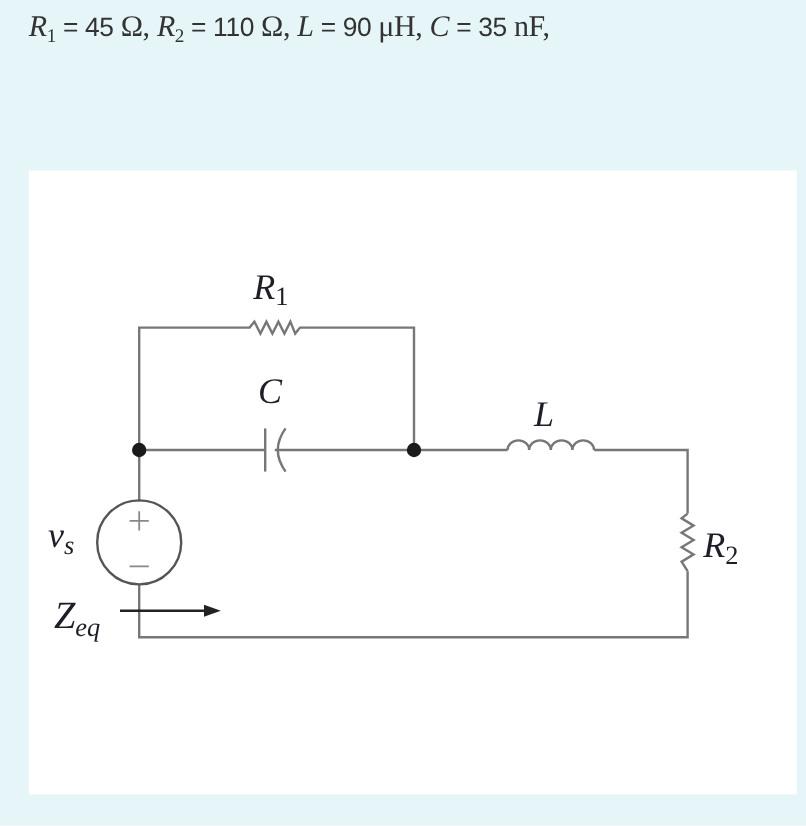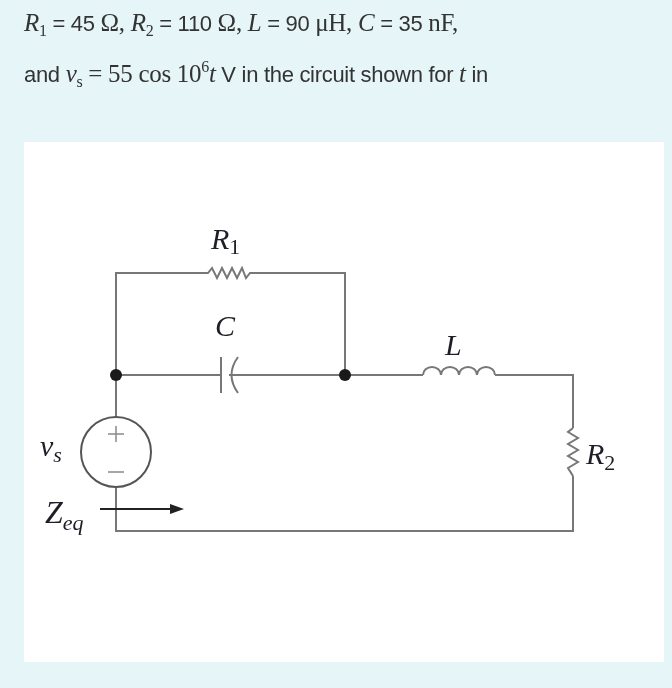--- a/index.html
+++ b/index.html
@@ -26,23 +26,20 @@
   }
   svg { position: absolute; left: 0; top: 0; }
   .lbl { font-family: "Liberation Serif", "DejaVu Serif", serif; font-style: italic; fill: #1e1e28; }
 </style>
 </head>
 <body>
 
 <div class="problem">
   <div>
     <span class="m">R</span><span class="mr sub">1</span><span> = 45 </span><span class="mr">Ω</span><span class="mr">, </span><span class="m">R</span><span class="mr sub">2</span><span> = 110 </span><span class="mr">Ω</span><span class="mr">, </span><span class="m">L</span><span> = 90 </span><span class="mr">μH</span><span class="mr">, </span><span class="m">C</span><span> = 35 </span><span class="mr">nF</span><span class="mr">,</span>
-  </div>
-  <div>
-    <span>and </span><span class="m">v</span><span class="mr sub">s</span><span class="mr"> = 55 cos 10</span><span class="mr sup">6</span><span class="m">t</span><span> V in the circuit shown for </span><span class="m">t</span><span> in</span>
   </div>
 </div>
 
 <div class="panel">
   <svg width="640" height="520" viewBox="24 142 640 520">
     <g stroke="#777" stroke-width="2" fill="none" stroke-linejoin="miter">
 
       <polyline points="116,375 116,273 208,273 212,268 217,278 222,268 227,278 232,268 237,278 242,268 246,278 250,273 345,273 345,375"></polyline>
 
       <line x1="116" y1="375" x2="221" y2="375"></line>

